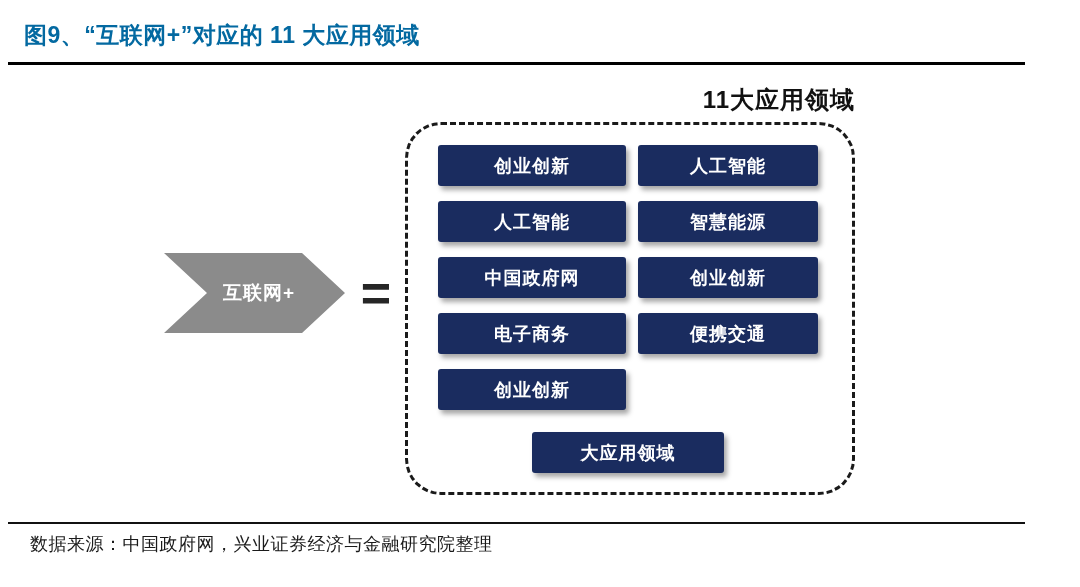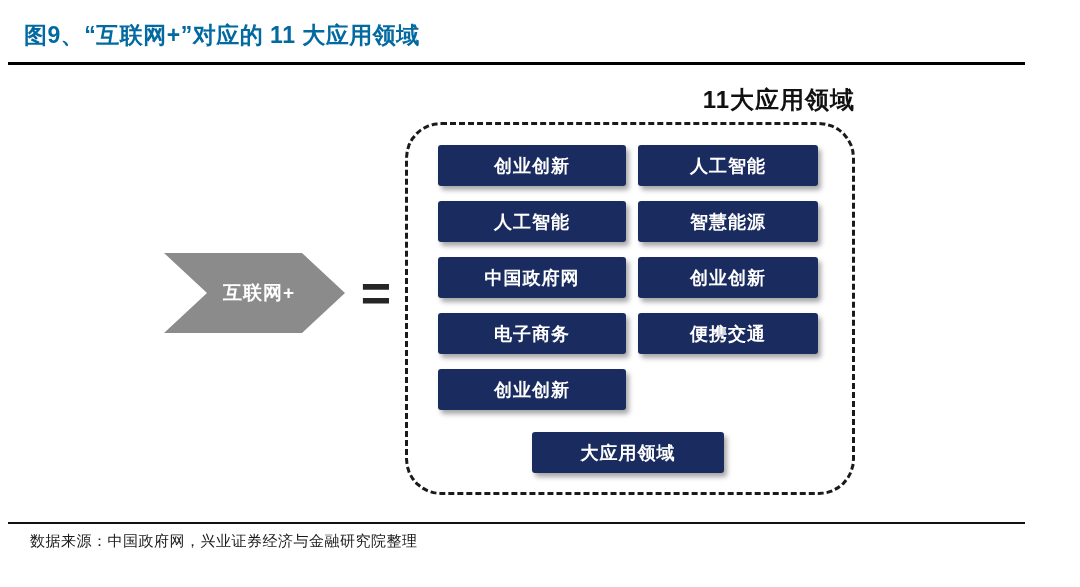--- a/index.html
+++ b/index.html
@@ -119,21 +119,21 @@
     left: 8px;
     top: 522px;
     width: 1017px;
     height: 2px;
     background: #111111;
   }
   .source-note {
     position: absolute;
     left: 30px;
     top: 532px;
-    font-size: 15px;
+    font-size: 18px;
     color: #1a1a1a;
     letter-spacing: 0.5px;
     white-space: nowrap;
   }
 </style>
 </head>
 <body>
 
 <div class="page">
 

